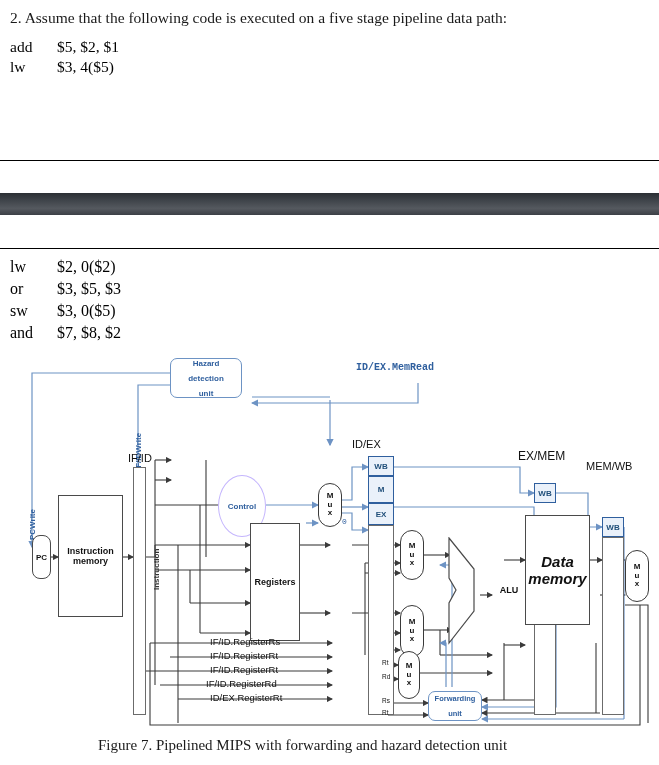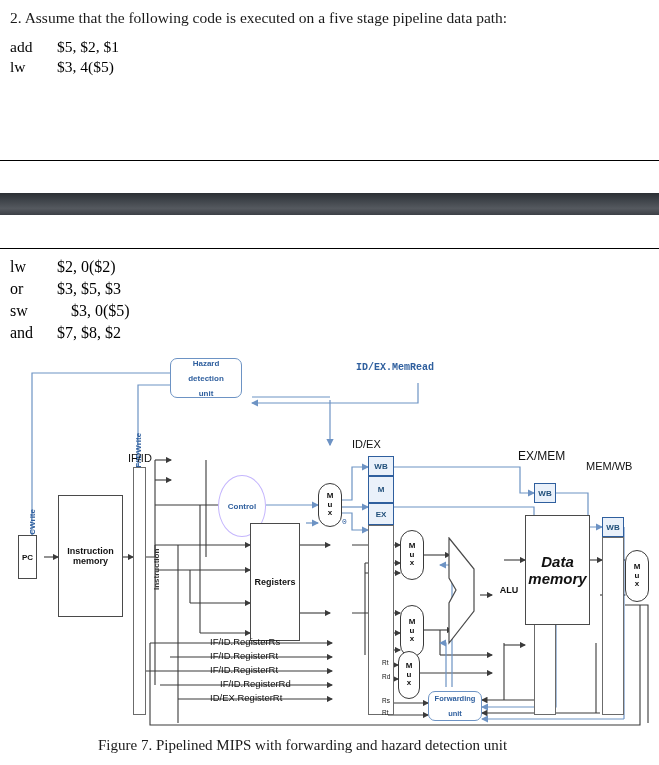--- a/index.html
+++ b/index.html
@@ -82,21 +82,21 @@
   <div class="darkbar" style="top:193px;"></div>
   <div class="hr" style="top:248px;"></div>
 
   <div class="code-op" style="left:10px;top:258px;">lw</div>
   <div class="code-args" style="left:57px;top:258px;">$2, 0($2)</div>
 
   <div class="code-op" style="left:10px;top:280px;">or</div>
   <div class="code-args" style="left:57px;top:280px;">$3, $5, $3</div>
 
   <div class="code-op" style="left:10px;top:302px;">sw</div>
-  <div class="code-args" style="left:71px;top:302px;">$3, 0($5)</div>
+  <div class="code-args" style="left:57px;top:302px;">$3, 0($5)</div>
 
   <div class="code-op" style="left:10px;top:324px;">and</div>
   <div class="code-args" style="left:57px;top:324px;">$7, $8, $2</div>
 
   <div class="diagram">
 
     <svg class="wires" viewBox="0 0 659 375">
       <defs>
         <marker id="ab" markerWidth="6" markerHeight="6" refX="5" refY="3" orient="auto">
           <path d="M0,0 L6,3 L0,6 z" fill="#3a3a3a"></path>
@@ -228,21 +228,21 @@
 
     <div class="ell" style="left:218px;top:120px;width:48px;height:62px;">Control</div>
 
     <div class="mux" style="left:318px;top:128px;width:24px;height:44px;">
       <span>M</span>
       <span>u</span>
       <span>x</span>
     </div>
     <div class="bluelabel" style="left:294px;top:162px;font-size:8px;font-weight:normal;">0</div>
 
-    <div class="box" style="left:18px;top:180px;width:19px;height:44px;font-size:8px;">PC</div>
+    <div class="box" style="left:32px;top:180px;width:19px;height:44px;font-size:8px;border-radius:8px;">PC</div>
 
     <div class="box" style="left:58px;top:140px;width:65px;height:122px;font-size:9px;white-space:pre-line;">Instruction
 memory</div>
 
     <div class="reglabel" style="left:128px;top:97px;font-size:11px;">IF/ID</div>
     <div class="reg" style="left:133px;top:112px;width:13px;height:248px;"></div>
 
     <div class="box" style="left:250px;top:168px;width:50px;height:118px;font-size:9px;">Registers</div>
 
     <div class="reglabel" style="left:352px;top:83px;font-size:11px;">ID/EX</div>
@@ -281,21 +281,21 @@
 
     <div class="mux" style="left:625px;top:195px;width:24px;height:52px;">
       <span>M</span>
       <span>u</span>
       <span>x</span>
     </div>
 
     <div class="reglabel" style="left:210px;top:281px;">IF/ID.RegisterRs</div>
     <div class="reglabel" style="left:210px;top:295px;">IF/ID.RegisterRt</div>
     <div class="reglabel" style="left:210px;top:309px;">IF/ID.RegisterRt</div>
-    <div class="reglabel" style="left:220px;top:323px;text-align:right;">IF/ID.RegisterRd</div>
+    <div class="reglabel" style="left:206px;top:323px;text-align:right;">IF/ID.RegisterRd</div>
     <div class="reglabel" style="left:210px;top:337px;">ID/EX.RegisterRt</div>
 
     <div class="mux" style="left:398px;top:296px;width:22px;height:48px;">
       <span>M</span>
       <span>u</span>
       <span>x</span>
     </div>
     <div class="blackmini" style="left:382px;top:304px;">Rt</div>
     <div class="blackmini" style="left:382px;top:318px;">Rd</div>
 

